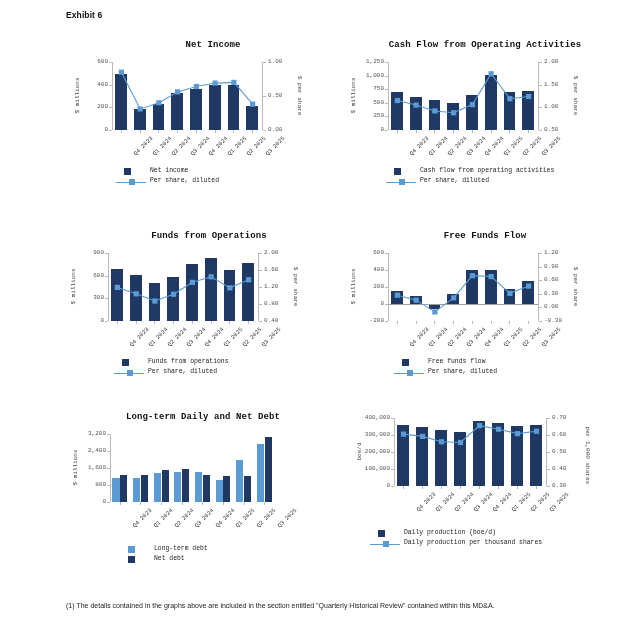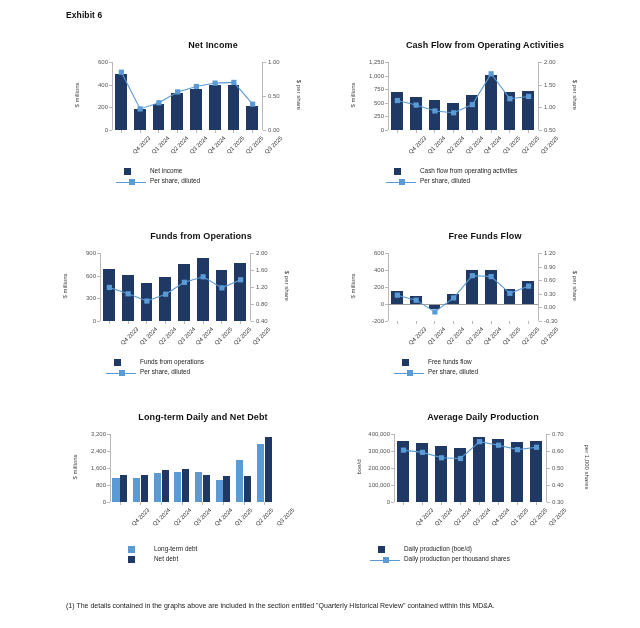--- a/index.html
+++ b/index.html
@@ -26,20 +26,21 @@
 
   .exhibit {
     position: absolute; top: 10px; left: 66px;
     font-size: 8.5px; font-weight: bold; color: #111;
     letter-spacing: .1px;
   }
 
   .chart {
     position: absolute;
     width: 290px;
+    font-family: Liberation Mono, monospace;
   }
   .chart-title {
     text-align: center;
     font-size: 9px;
     font-weight: bold;
     color: #111;
     margin-bottom: 6px;
     letter-spacing: .1px;
   }
 
@@ -319,21 +320,21 @@
             <span class="swatch"></span>
             <span class="lbl">Cash flow from operating activities</span>
           </div>
           <div class="row">
             <span class="lineswatch"></span>
             <span class="lbl">Per share, diluted</span>
           </div>
         </div>
       </div>
     </div>
-  <div class="chart" id="chart-2" style="left:56px; top:231px;">
+  <div class="chart" id="chart-2" style="left:64px; top:231px;">
       <div class="chart-title">Funds from Operations</div>
       <div class="plot-wrap">
         <div class="axis-label left" style="left: 2px; top: 36px; width: 46px; text-align: center; margin-left: -16px;">$ millions</div>
         <div class="ticks" style="left: 8px; top: 0px; height: 74px;">
           <div style="top: 3px;">900</div>
           <div style="top: 25.6667px;">600</div>
           <div style="top: 48.3333px;">300</div>
           <div style="top: 71px;">0</div>
         </div>
         <div class="tickmark" style="left: 41px; top: 6px;"></div>
@@ -544,21 +545,20 @@
             <span class="lbl">Long-term debt</span>
           </div>
           <div class="row">
             <span class="swatch"></span>
             <span class="lbl">Net debt</span>
           </div>
         </div>
       </div>
     </div>
   <div class="chart" id="chart-5" style="left:338px; top:412px;">
-      <div class="chart-title">Average Daily Production</div>
       <div class="plot-wrap">
         <div class="axis-label left" style="left: 14px; top: 36px; width: 46px; text-align: center; margin-left: -16px;">boe/d</div>
         <div class="ticks" style="left: 20px; top: 0px; height: 74px;">
           <div style="top: 3px;">400,000</div>
           <div style="top: 20px;">300,000</div>
           <div style="top: 37px;">200,000</div>
           <div style="top: 54px;">100,000</div>
           <div style="top: 71px;">0</div>
         </div>
         <div class="tickmark" style="left: 53px; top: 6px;"></div>

